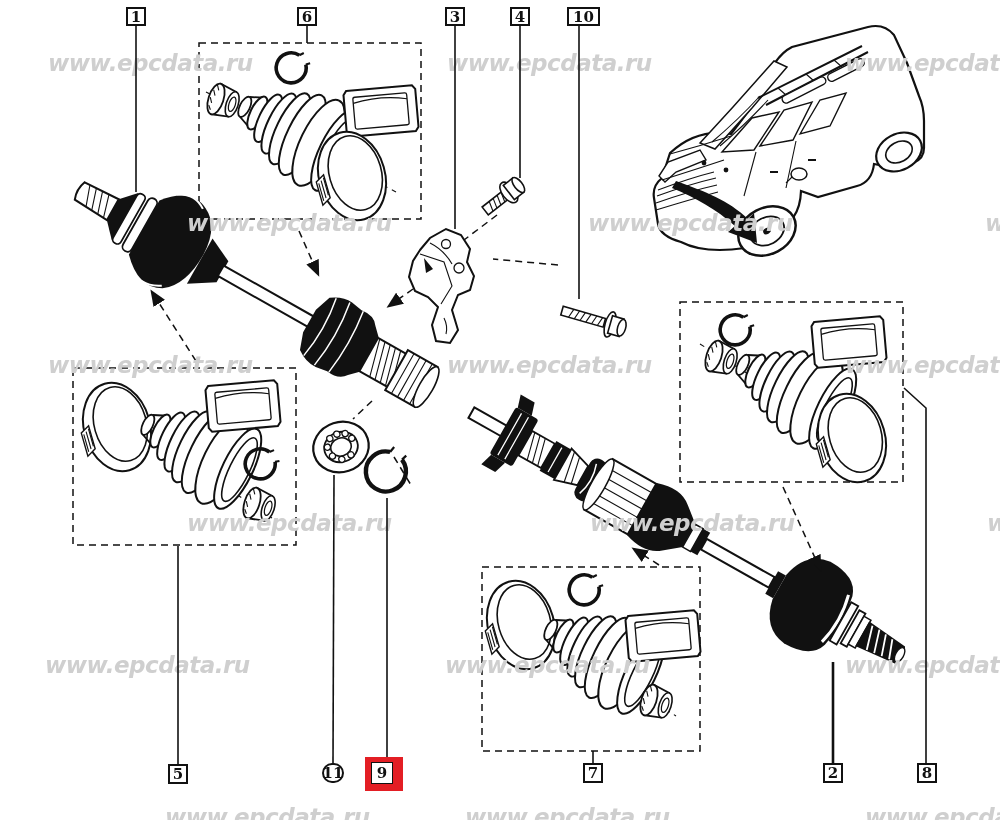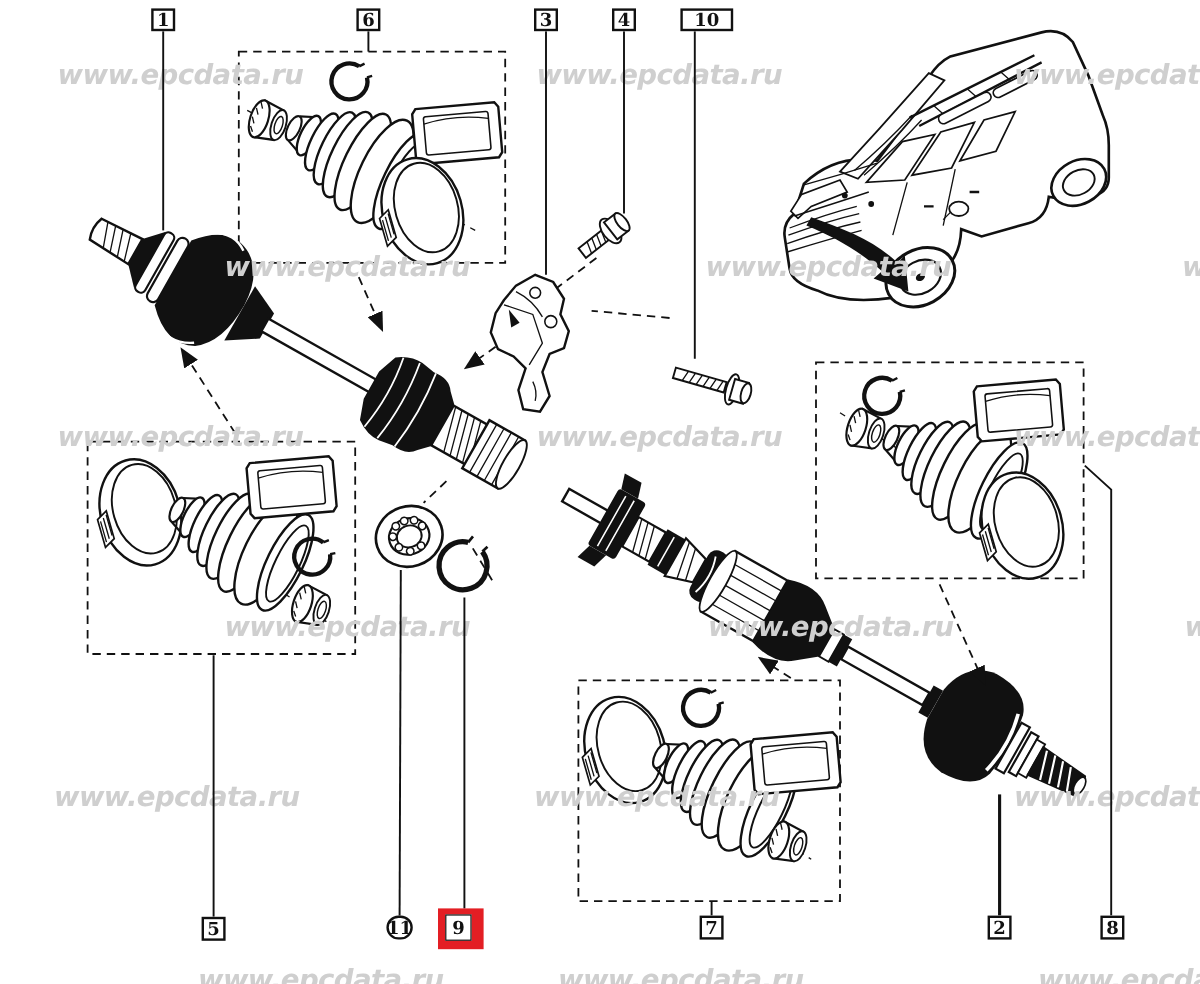--- a/index.html
+++ b/index.html
@@ -315,21 +315,21 @@
       <polyline points="593,751 593,763" fill="none" stroke="#111111" stroke-width="1.6"></polyline>
       <polyline points="833,662 833,763" fill="none" stroke="#111111" stroke-width="2.6"></polyline>
       <polyline points="904,388 926,408 926,763" fill="none" stroke="#111111" stroke-width="1.6"></polyline>
     </svg>
 
 <div id="callout-layer">
       <div class="callout" style="left: 126px; top: 7px; width: 20px; height: 19px;">1</div>
       <div class="callout" style="left: 297px; top: 7px; width: 20px; height: 19px;">6</div>
       <div class="callout" style="left: 445px; top: 7px; width: 20px; height: 19px;">3</div>
       <div class="callout" style="left: 510px; top: 7px; width: 20px; height: 19px;">4</div>
-      <div class="callout" style="left: 567px; top: 7px; width: 44px; height: 19px;">10</div>
+      <div class="callout" style="left: 567px; top: 7px; width: 33px; height: 19px;">10</div>
       <div class="callout" style="left: 168px; top: 764px; width: 20px; height: 20px;">5</div>
       <div class="callout" style="left: 322px; top: 763px; width: 22px; height: 20px; border-radius: 10px;">11</div>
       <div class="callout-hl-wrap" style="left: 365px; top: 757px; width: 38px; height: 34px; background: rgb(227, 30, 36);">
         <div class="callout-hl-inner" style="width: 22px; height: 22px;">9</div>
       </div>
       <div class="callout" style="left: 583px; top: 763px; width: 20px; height: 20px;">7</div>
       <div class="callout" style="left: 823px; top: 763px; width: 20px; height: 20px;">2</div>
       <div class="callout" style="left: 917px; top: 763px; width: 20px; height: 20px;">8</div>
     </div>
 

